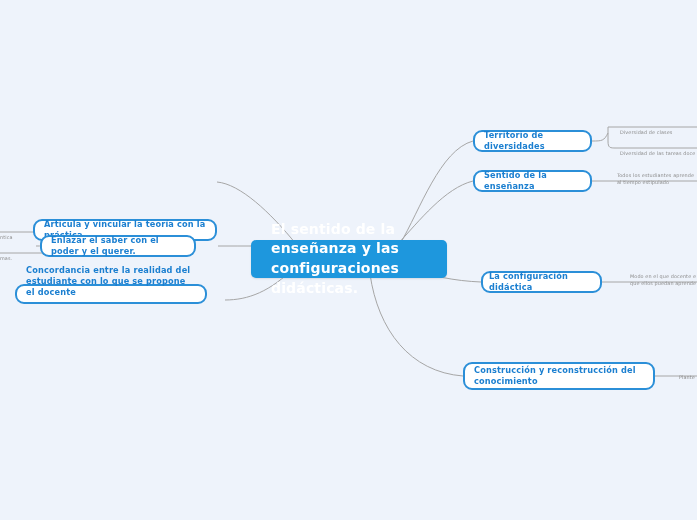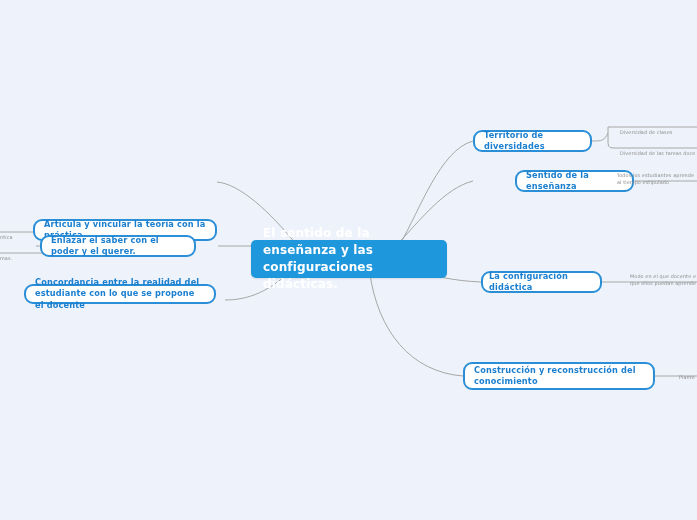--- a/index.html
+++ b/index.html
@@ -36,23 +36,23 @@
     line-height: 1.35;
     display: flex;
     align-items: center;
     padding: 4px 9px;
   }
   .node.central {
     background: #1e97dd;
     border: none;
     border-radius: 5px;
     color: #ffffff;
-    font-size: 12px;
+    font-size: 14px;
     line-height: 1.4;
-    padding: 9px 12px;
+    padding: 9px 20px;
     box-shadow: 0 1px 2px rgba(0,0,0,0.10);
   }
   .leaf {
     position: absolute;
     color: #8d8d8d;
     font-size: 4.9px;
     font-weight: normal;
     line-height: 1.55;
     letter-spacing: 0.1px;
     white-space: pre-line;
@@ -91,41 +91,41 @@
   </svg>
 
   <div class="node central" style="left:251px; top:240px; width:196px; height:38px;">
     <span>El sentido de la enseñanza y las configuraciones didácticas.</span>
   </div>
 
   <div class="node" style="left:473px; top:130px; width:119px; height:22px;justify-content:flex-end;">
     <span>Territorio de diversidades</span>
   </div>
 
-  <div class="node" style="left:473px; top:170px; width:119px; height:22px;margin-left:42px;">
+  <div class="node" style="left:473px; top:170px; width:119px; height:22px;">
     <span>Sentido de la enseñanza</span>
   </div>
 
   <div class="node" style="left:481px; top:271px; width:121px; height:22px;padding-left:6px;">
     <span>La configuración didáctica</span>
   </div>
 
   <div class="node" style="left:463px; top:362px; width:192px; height:28px;">
     <span>Construcción y reconstrucción del conocimiento</span>
   </div>
 
   <div class="node" style="left:33px; top:171px; width:184px; height:22px;margin-top:48px;">
     <span>Articula y vincular la teoría con la práctica</span>
   </div>
 
   <div class="node" style="left:40px; top:235px; width:156px; height:22px;">
     <span>Enlazar el saber con el poder y el querer.</span>
   </div>
 
-  <div class="node" style="left:24px; top:284px; width:192px; height:20px;">
+  <div class="node" style="left:15px; top:284px; width:192px; height:20px;align-items:flex-end;">
     <span>Concordancia entre la realidad del estudiante con lo que se propone el docente</span>
   </div>
 
   <div class="leaf" style="left:620px; top:121px;">
     <span>Diversidad de clases</span>
   </div>
 
   <div class="leaf" style="left:620px; top:142px;">
     <span>Diversidad de las tareas doce</span>
   </div>

